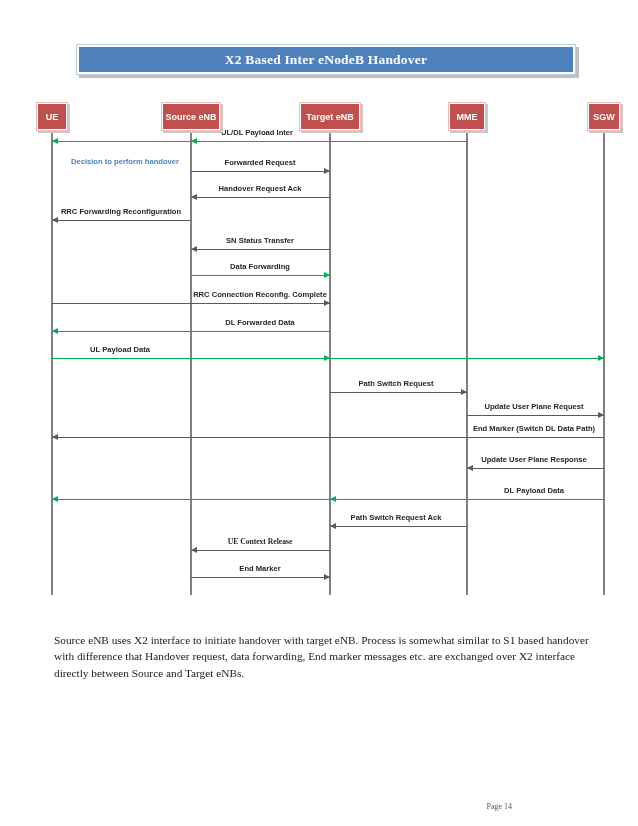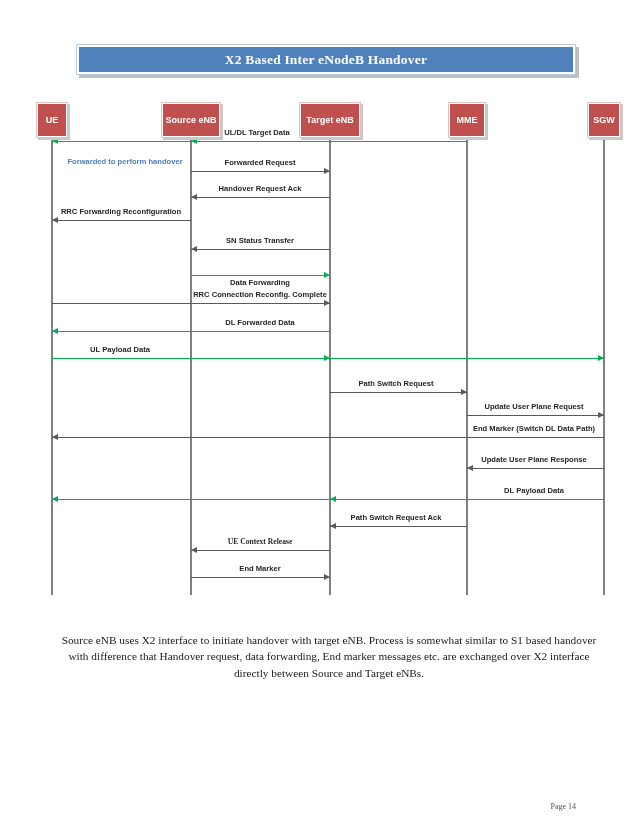--- a/index.html
+++ b/index.html
@@ -29,21 +29,21 @@
     display:flex;align-items:center;justify-content:center;
     box-sizing:border-box;
   }
   .title-text{
     color:#ffffff;font-size:13.5px;font-weight:bold;
     font-family:"Liberation Serif", serif;
     letter-spacing:.2px;white-space:nowrap;
   }
 
   
-  .actor{position:absolute;height:36px;box-sizing:border-box;padding-left:20px;}
+  .actor{position:absolute;height:29px;box-sizing:border-box;padding-left:20px;}
   .actor .shadow{
     position:absolute;left:2px;top:2px;width:100%;height:100%;
     background:#c9c9c9;
   }
   .actor .boxout{
     position:absolute;left:0;top:0;width:100%;height:100%;
     background:#ffffff;border:1px solid #e3bfbf;box-sizing:border-box;
   }
   .actor .boxin{
     position:absolute;left:2px;top:2px;right:2px;bottom:2px;
@@ -77,26 +77,26 @@
   }
   .notelabel{
     position:absolute;font-size:7.6px;font-weight:bold;color:#4f81bd;
     white-space:nowrap;font-family:"Liberation Sans", sans-serif;
   }
 
   
   .caption{
     position:absolute;left:54px;top:632px;width:550px;
     font-family:"Liberation Serif", serif;
-    font-size:11.3px;color:#1a1a1a;line-height:1.45;text-align:center;
+    font-size:11.3px;color:#1a1a1a;line-height:1.45;text-align:left;
   }
 
   
   .footer{
-    position:absolute;left:0;top:802px;width:576px;text-align:right;
+    position:absolute;left:0;top:802px;width:512px;text-align:right;
     font-family:"Liberation Serif", serif;font-size:8px;color:#555555;
   }
 </style>
 </head>
 <body>
 
 <div id="page">
 
   <div class="title-shadow"></div>
   <div class="title-outer"></div>
@@ -108,36 +108,36 @@
       <div class="lifeline" style="left: 51px; top: 125px; height: 470px;"></div>
       <div class="lifeline" style="left: 190px; top: 125px; height: 470px;"></div>
       <div class="lifeline" style="left: 329px; top: 125px; height: 470px;"></div>
       <div class="lifeline" style="left: 466px; top: 125px; height: 470px;"></div>
       <div class="lifeline" style="left: 603px; top: 125px; height: 470px;"></div>
     </div>
   <div id="messages">
       <div class="msgline green" style="left: 52px; width: 415px; top: 141px;"></div>
       <div class="arrowhead left green" style="top: 138px; left: 52px;"></div>
       <div class="arrowhead left green" style="top: 138px; left: 191px;"></div>
-      <div class="msglabel" style="top: 128px; left: 0px; width: 514px;">UL/DL Target Data</div>
+      <div class="msglabel" style="top: 128px; left: 0px; width: 514px;">UL/DL Payload Inter</div>
       <div class="msgline" style="left: 191px; width: 139px; top: 171px;"></div>
       <div class="arrowhead right" style="top: 168px; left: 324px;"></div>
       <div class="msglabel" style="top: 158px; left: 0px; width: 520px;">Forwarded Request</div>
       <div class="msgline" style="left: 191px; width: 139px; top: 197px;"></div>
       <div class="arrowhead left" style="top: 194px; left: 191px;"></div>
       <div class="msglabel" style="top: 184px; left: 0px; width: 520px;">Handover Request Ack</div>
       <div class="msgline" style="left: 52px; width: 139px; top: 220px;"></div>
       <div class="arrowhead left" style="top: 217px; left: 52px;"></div>
       <div class="msglabel" style="top: 207px; left: 0px; width: 242px;">RRC Forwarding Reconfiguration</div>
       <div class="msgline" style="left: 191px; width: 139px; top: 249px;"></div>
       <div class="arrowhead left" style="top: 246px; left: 191px;"></div>
       <div class="msglabel" style="top: 236px; left: 0px; width: 520px;">SN Status Transfer</div>
       <div class="msgline green" style="left: 191px; width: 139px; top: 275px;"></div>
       <div class="arrowhead right green" style="top: 272px; left: 324px;"></div>
-      <div class="msglabel" style="top: 278px; left: 0px; width: 520px;">Data Forwarding</div>
+      <div class="msglabel" style="top: 262px; left: 0px; width: 520px;">Data Forwarding</div>
       <div class="msgline" style="left: 52px; width: 278px; top: 303px;"></div>
       <div class="arrowhead right" style="top: 300px; left: 324px;"></div>
       <div class="msglabel" style="top: 290px; left: 0px; width: 520px;">RRC Connection Reconfig. Complete</div>
       <div class="msgline green" style="left: 52px; width: 278px; top: 331px;"></div>
       <div class="arrowhead left green" style="top: 328px; left: 52px;"></div>
       <div class="msglabel" style="top: 318px; left: 0px; width: 520px;">DL Forwarded Data</div>
       <div class="msgline green" style="left: 52px; width: 552px; top: 358px;"></div>
       <div class="arrowhead right green" style="top: 355px; left: 324px;"></div>
       <div class="arrowhead right green" style="top: 355px; left: 598px;"></div>
       <div class="msglabel" style="top: 345px; left: 0px; width: 240px;">UL Payload Data</div>
@@ -159,21 +159,21 @@
       <div class="msglabel" style="top: 486px; left: 0px; width: 1068px;">DL Payload Data</div>
       <div class="msgline" style="left: 330px; width: 137px; top: 526px;"></div>
       <div class="arrowhead left" style="top: 523px; left: 330px;"></div>
       <div class="msglabel" style="top: 513px; left: 0px; width: 792px;">Path Switch Request Ack</div>
       <div class="msgline" style="left: 191px; width: 139px; top: 550px;"></div>
       <div class="arrowhead left" style="top: 547px; left: 191px;"></div>
       <div class="msglabel" style="top: 537px; left: 0px; width: 520px; font-family: Liberation Serif, serif;">UE Context Release</div>
       <div class="msgline" style="left: 191px; width: 139px; top: 577px;"></div>
       <div class="arrowhead right" style="top: 574px; left: 324px;"></div>
       <div class="msglabel" style="top: 564px; left: 0px; width: 520px; text-align: center;">End Marker</div>
-      <div class="notelabel" style="top: 157px; left: 0px; width: 250px; text-align: center;">Forwarded to perform handover</div>
+      <div class="notelabel" style="top: 157px; left: 0px; width: 250px; text-align: center;">Decision to perform handover</div>
     </div>
   <div id="actors">
       <div class="actor" style="left: 36px; top: 102px; width: 32px;">
         <div class="shadow"></div>
         <div class="boxout"></div>
         <div class="boxin">
           <span class="lbl">UE</span>
         </div>
       </div>
       <div class="actor" style="left: 161px; top: 102px; width: 60px;">

